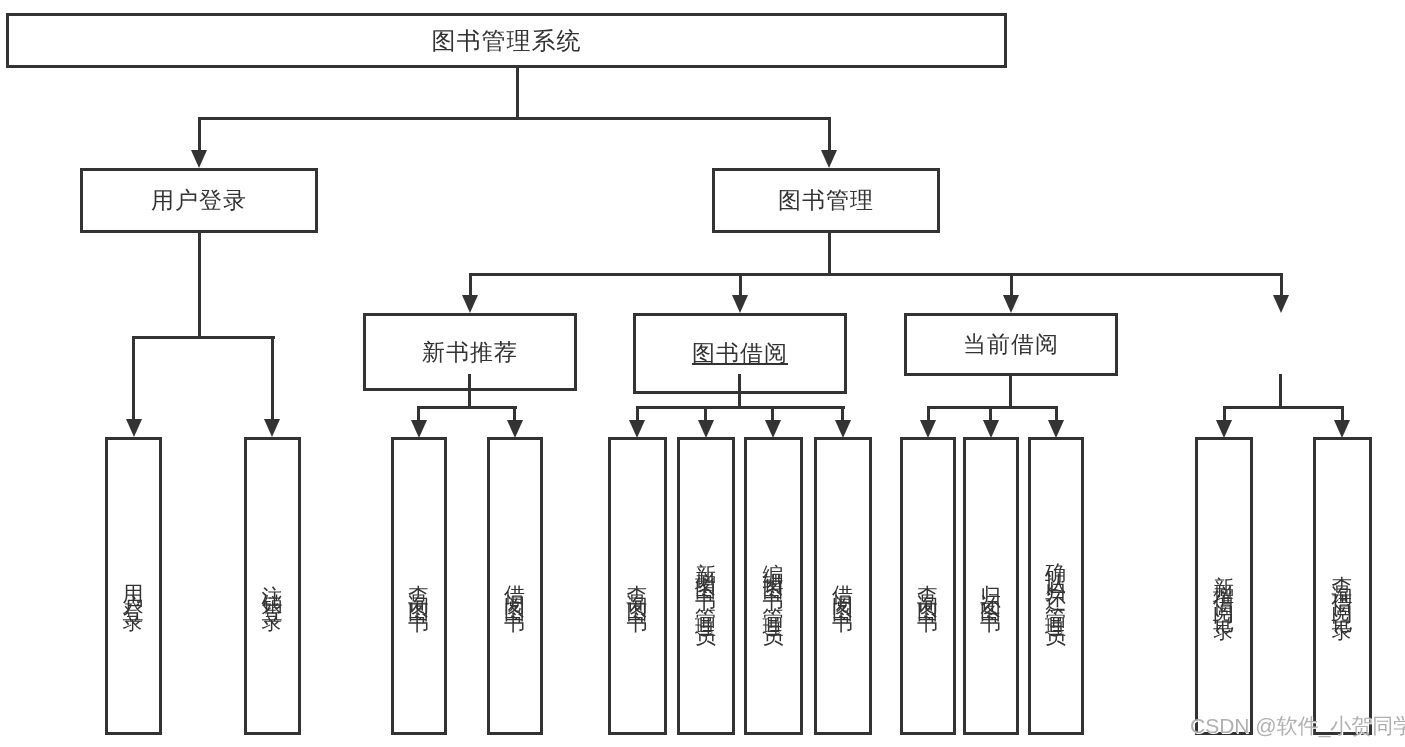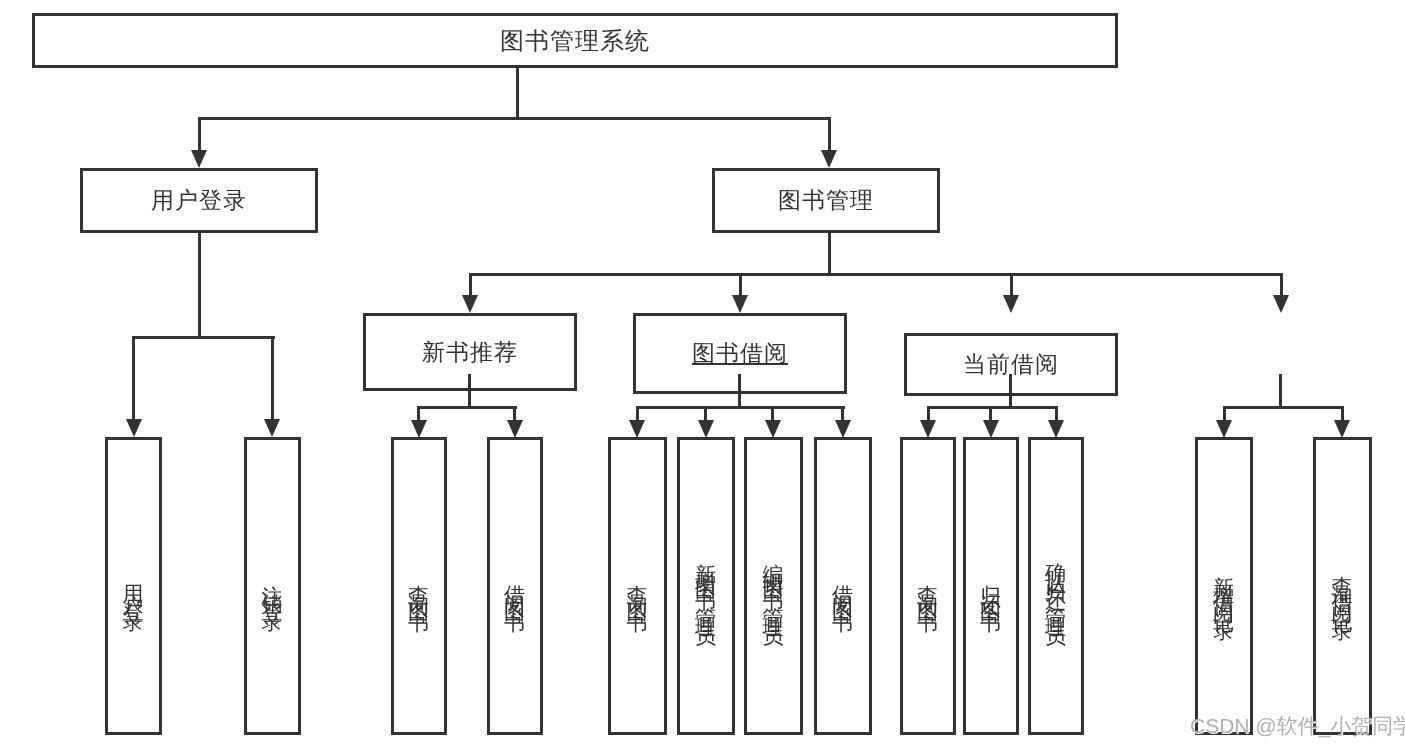--- a/index.html
+++ b/index.html
@@ -64,21 +64,21 @@
     text-shadow: 1px 1px 0 #ffffff;
     white-space: nowrap;
     z-index: 5;
   }
 </style>
 </head>
 <body>
 
 <div class="canvas">
 
-  <div class="box h root" style="left:32px; top:13px; width:1086px; height:55px;">
+  <div class="box h root" style="left:6px; top:13px; width:1001px; height:55px;">
     <span>图书管理系统</span>
   </div>
 
   <div class="line" style="left:516px; top:68px; width:3px; height:52px;"></div>
   <div class="line" style="left:198px; top:117px; width:633px; height:3px;"></div>
   <div class="line" style="left:198px; top:117px; width:3px; height:36px;"></div>
   <div class="arrow" style="left:191px; top:150px;"></div>
   <div class="line" style="left:828px; top:117px; width:3px; height:36px;"></div>
   <div class="arrow" style="left:821px; top:150px;"></div>
 
@@ -106,21 +106,21 @@
   <div class="arrow" style="left:1003px; top:295px;"></div>
   <div class="line" style="left:1280px; top:273px; width:3px; height:26px;"></div>
   <div class="arrow" style="left:1273px; top:295px;"></div>
 
   <div class="box h" style="left:363px; top:313px; width:214px; height:78px;">
     <span>新书推荐</span>
   </div>
   <div class="box h" style="left:633px; top:313px; width:214px; height:81px;text-decoration:underline;">
     <span>图书借阅</span>
   </div>
-  <div class="box h" style="left:904px; top:313px; width:214px; height:63px;margin-top:20px;">
+  <div class="box h" style="left:904px; top:313px; width:214px; height:63px;">
     <span>当前借阅</span>
   </div>
 
   <div class="line" style="left:468px; top:374px; width:3px; height:35px;"></div>
   <div class="line" style="left:417px; top:406px; width:100px; height:3px;"></div>
   <div class="line" style="left:417px; top:406px; width:3px; height:16px;"></div>
   <div class="arrow" style="left:411px; top:420px;"></div>
   <div class="line" style="left:513px; top:406px; width:3px; height:16px;"></div>
   <div class="arrow" style="left:507px; top:420px;"></div>
 

